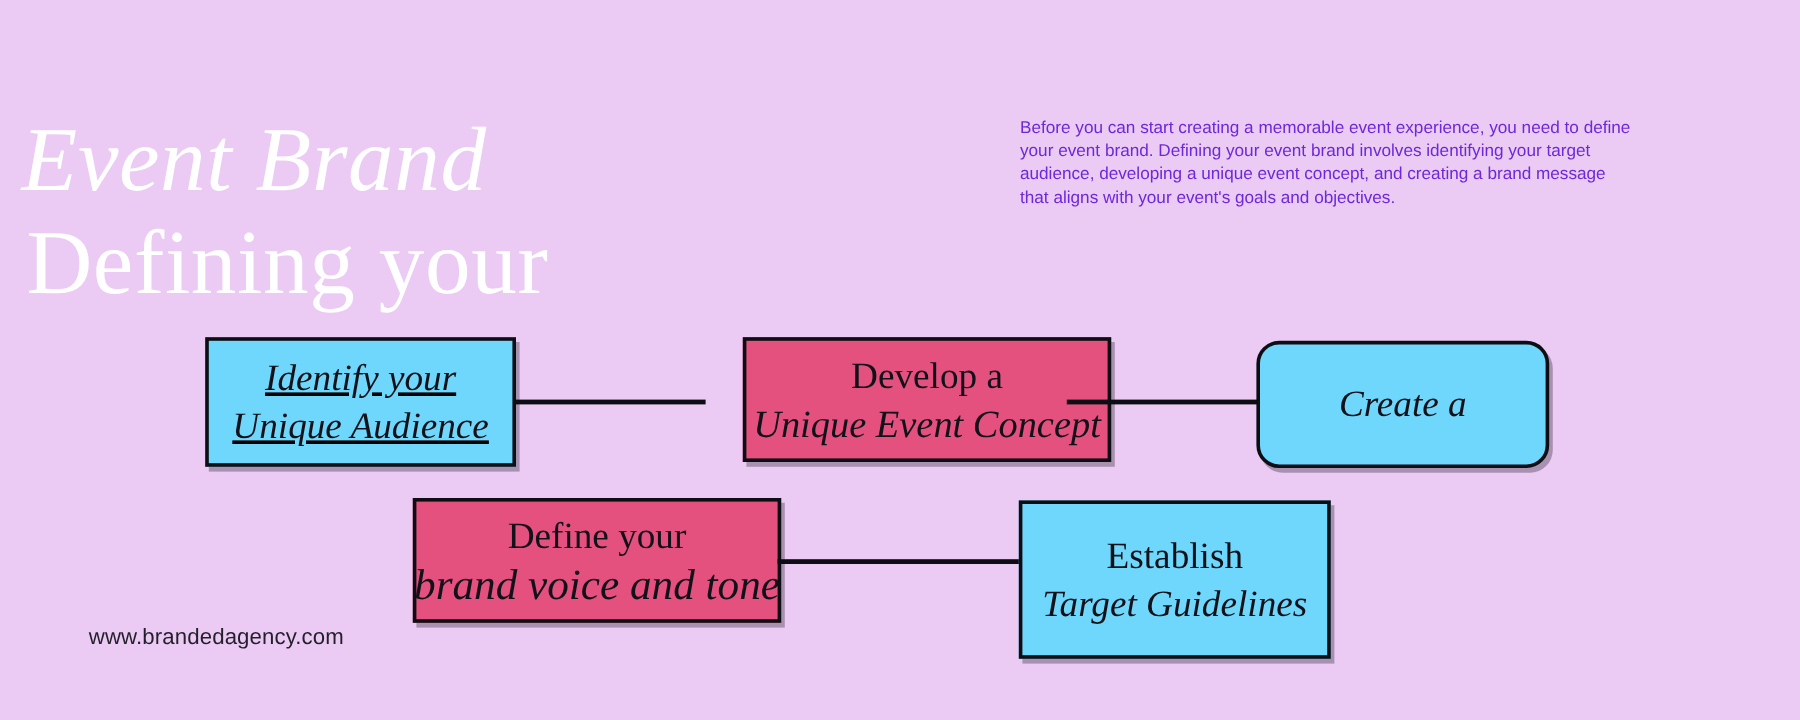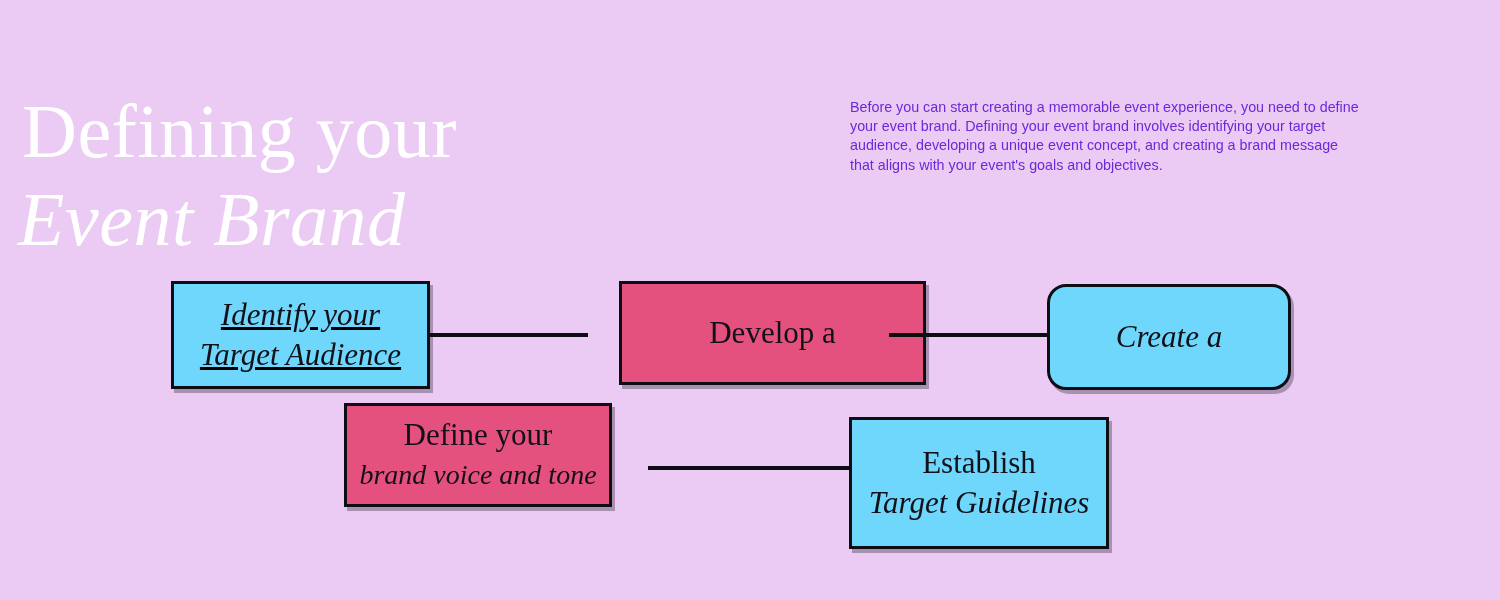--- a/index.html
+++ b/index.html
@@ -90,25 +90,25 @@
     font-size: 31px;
     line-height: 40px;
   }
   .cyan { background: #6ed7fb; }
   .pink { background: #e4517e; }
 
   
   #box-identify      { left: 171px; top: 281px;  width: 259px; height: 108px; text-decoration: underline; }
   #box-develop       { left: 619px; top: 281px;  width: 307px; height: 104px; }
   #box-create        { left: 1047px; top: 284px; width: 244px; height: 106px; border-radius: 19px; }
-  #box-define        { left: 344px; top: 403px;  width: 268px; height: 104px; }
+  #box-define        { left: 344px; top: 415px;  width: 307px; height: 104px; }
   #box-establish     { left: 849px; top: 417px;  width: 260px; height: 132px; }
 
   #box-develop .bx-line.ital { font-size: 32px; }
-  #box-define  .bx-line.ital { font-size: 28px; }
+  #box-define  .bx-line.ital { font-size: 36px; }
 
   
   .connector {
     position: absolute;
     background: #0d0d14;
     height: 4px;
   }
   #conn-1 { left: 428px; top: 333px; width: 160px; }
   #conn-2 { left: 889px; top: 333px; width: 161px; }
   #conn-3 { left: 648px; top: 466px; width: 204px; }
@@ -123,49 +123,51 @@
     color: #231f2b;
     letter-spacing: 0.1px;
   }
 </style>
 </head>
 <body>
 
 <div id="canvas">
 
   <div id="title-block">
+    <div class="title-line line2">Event Brand</div>
     <div class="title-line line1">Defining your</div>
-    <div class="title-line line2">Event Brand</div>
   </div>
 
   <div id="intro-paragraph"> Before you can start creating a memorable event experience, you need to define your event brand. Defining your event brand involves identifying your target audience, developing a unique event concept, and creating a brand message that aligns with your event's goals and objectives.</div>
 
   <div class="flow-box cyan" id="box-identify">
     <div class="bx-line ital">Identify your</div>
-    <div class="bx-line ital">Target Audience</div>
+    <div class="bx-line ital">Unique Audience</div>
   </div>
 
   <div class="connector" id="conn-1"></div>
 
   <div class="flow-box pink" id="box-develop">
     <div class="bx-line reg">Develop a</div>
+    <div class="bx-line ital">Unique Event Concept</div>
   </div>
 
   <div class="connector" id="conn-2"></div>
 
   <div class="flow-box cyan" id="box-create">
     <div class="bx-line ital">Create a</div>
   </div>
 
   <div class="flow-box pink" id="box-define">
     <div class="bx-line reg">Define your</div>
     <div class="bx-line ital">brand voice and tone</div>
   </div>
 
   <div class="connector" id="conn-3"></div>
 
   <div class="flow-box cyan" id="box-establish">
     <div class="bx-line reg">Establish</div>
     <div class="bx-line ital">Target Guidelines</div>
   </div>
 
+  <div id="site-url">www.brandedagency.com</div>
 
 </div>
 
 </body></html>

